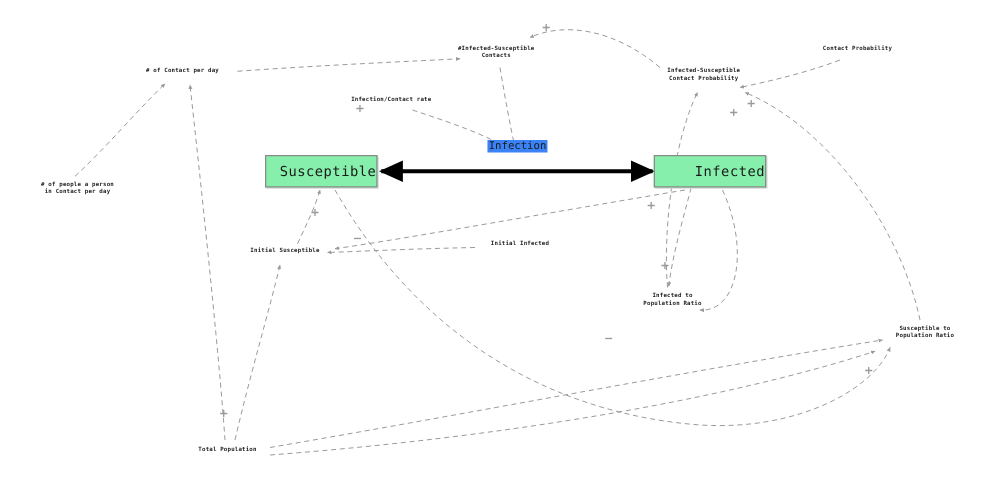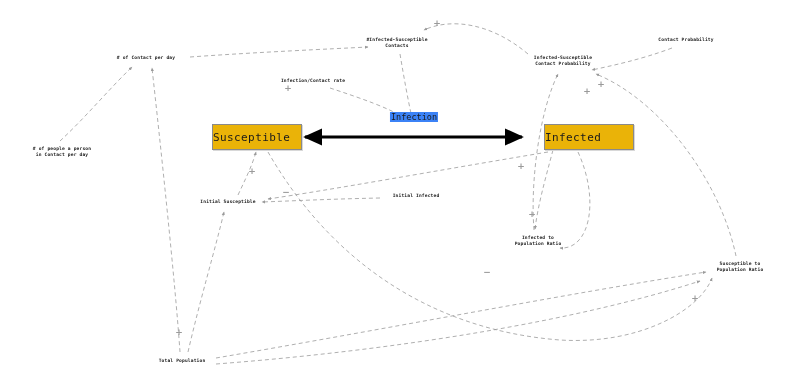--- a/index.html
+++ b/index.html
@@ -31,25 +31,25 @@
     letter-spacing: 0.15px;
     white-space: pre;
     text-align: center;
     transform: translate(-50%, -50%);
     font-weight: 700;
   }
   .stock-box {
     position: absolute;
     transform: translate(-50%, -50%);
     border: 1px solid #8a8a8a;
-    background: #eab308;
+    background: #86efac;
     box-shadow: 1px 1px 0 #d8d8d8;
     display: flex;
     align-items: center;
-    justify-content: flex-start;
+    justify-content: flex-end;
     font-family: "DejaVu Sans Mono", monospace;
     font-size: 11px;
     color: #1a1a1a;
     letter-spacing: 0.4px;
   }
   .flow-label {
     position: absolute;
     transform: translate(-50%, -50%);
     font-family: "DejaVu Sans Mono", monospace;
     font-size: 8.5px;
@@ -109,21 +109,21 @@
       </g>
     <g id="flow-arrows">
       <line x1="305" y1="137" x2="522" y2="137" stroke="#000000" stroke-width="3.2" marker-start="url(#arrow-flow-start)" marker-end="url(#arrow-flow-end)"></line>
     </g>
   </svg>
 
   <div id="stocks">
       <div class="stock-box" style="left: 257px; top: 137px; width: 88px; height: 24px;">
         <span>Susceptible</span>
       </div>
-      <div class="stock-box" style="left: 568px; top: 137px; width: 88px; height: 24px; margin-left: 21px;">
+      <div class="stock-box" style="left: 568px; top: 137px; width: 88px; height: 24px;">
         <span>Infected</span>
       </div>
     </div>
   <div id="variables">
       <div class="var-label" style="left: 62px; top: 152px;"># of people a person
 in Contact per day</div>
       <div class="var-label" style="left: 146px; top: 58px;"># of Contact per day</div>
       <div class="var-label" style="left: 397px; top: 43px;">#Infected-Susceptible
 Contacts</div>
       <div class="var-label" style="left: 313px; top: 81px;">Infection/Contact rate</div>

